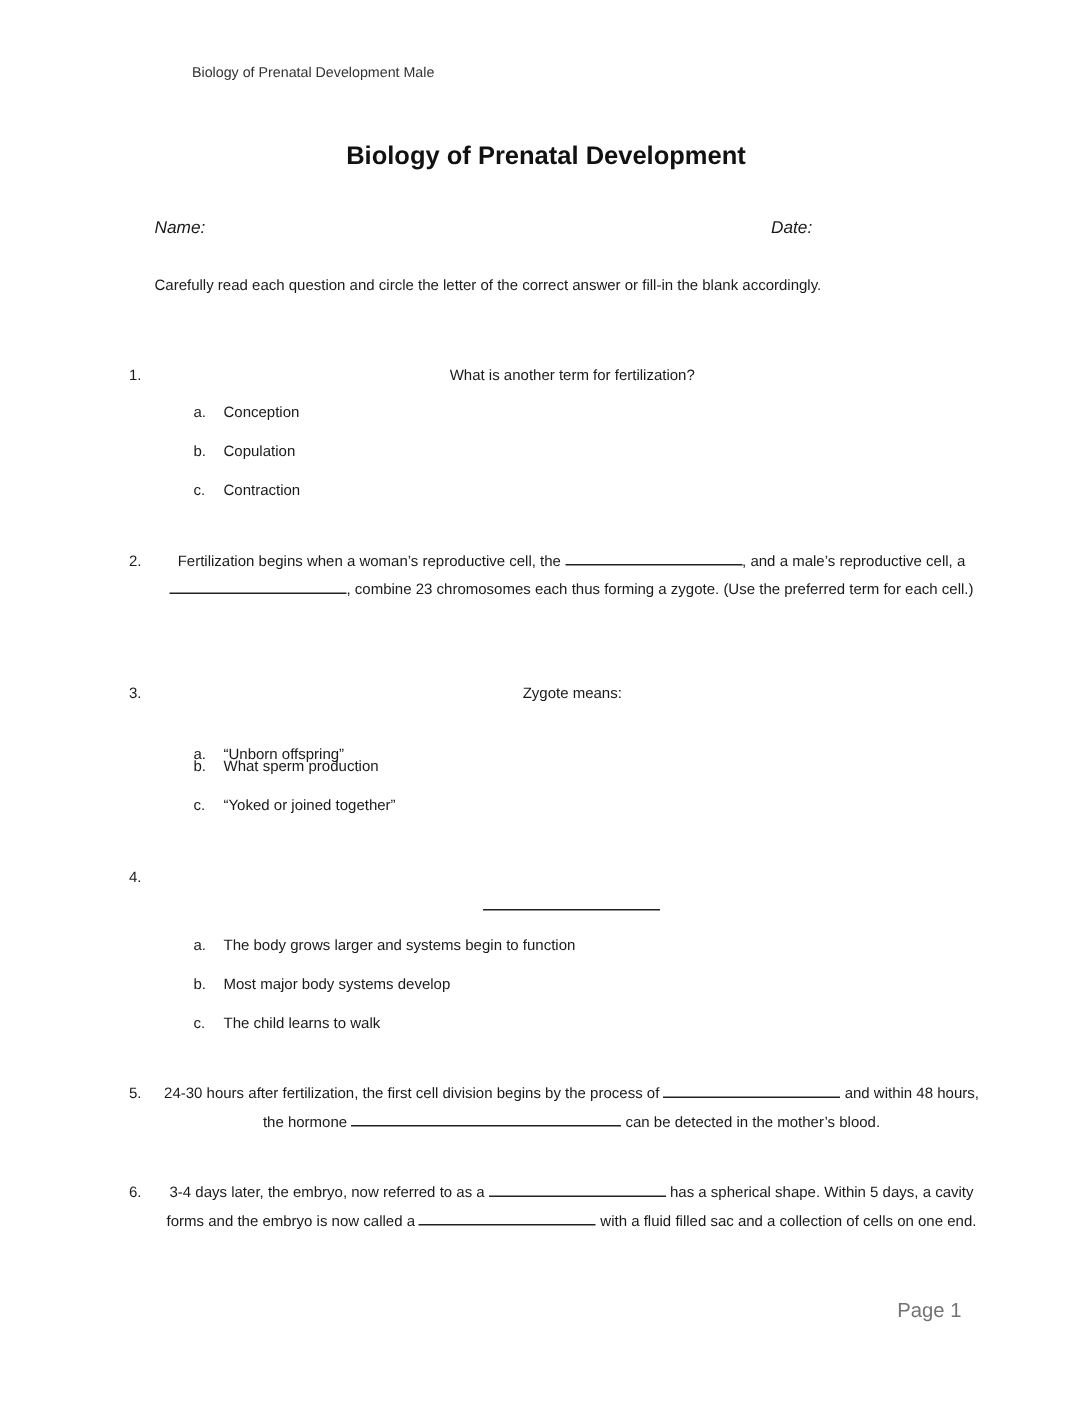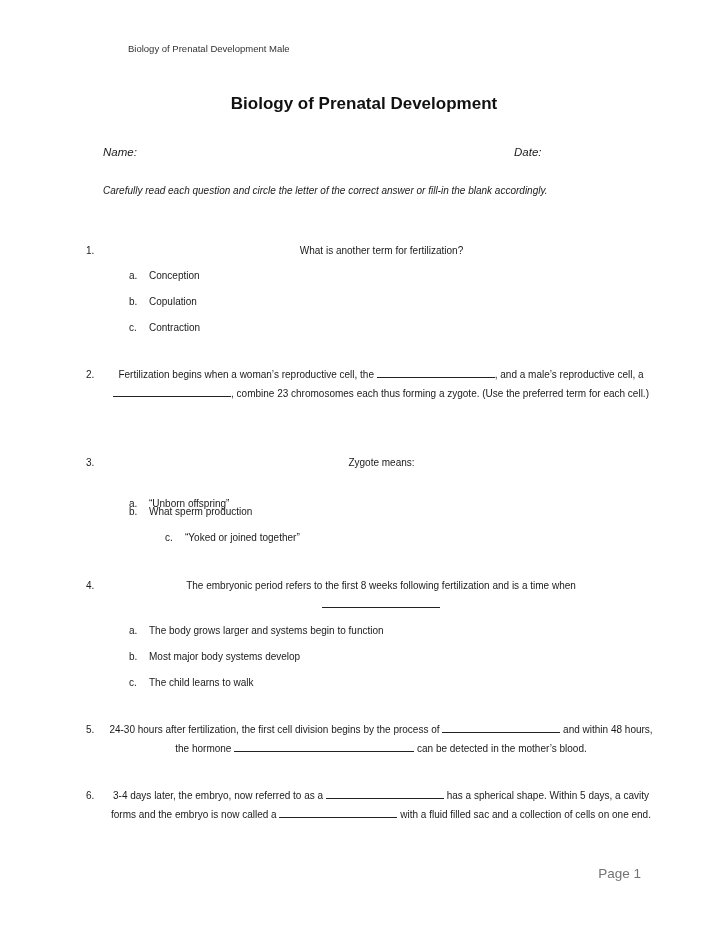--- a/index.html
+++ b/index.html
@@ -6,21 +6,21 @@
     body {
       width: 728px; height: 942px; position: relative; overflow: hidden;
       font-family: "Liberation Sans", "DejaVu Sans", sans-serif;
       color: #1a1a1a;
     }
     .abs { position: absolute; white-space: nowrap; }
     .header { left: 128px; top: 43px; font-size: 9.5px; color: #333; }
     .title { left: 0; width: 728px; text-align: center; top: 94px; font-size: 17px; font-weight: bold; color: #111; }
     .name { left: 103px; top: 146px; font-size: 11.5px; font-style: italic; }
     .date { left: 514px; top: 146px; font-size: 11.5px; font-style: italic; }
-    .instr { left: 103px; top: 185px; font-size: 10px; font-style: italic; }
+    .instr { left: 103px; top: 185px; font-size: 10px; }
     .q { position: absolute; left: 86px; width: 570px; font-size: 10px; line-height: 18.5px; }
     .q .num { position: absolute; left: 0; top: 0; }
     .q .text { margin-left: 21px; white-space: normal; text-align: center; }
     .opt { position: absolute; left: 129px; font-size: 10px; white-space: nowrap; }
     .opt .letter { display: inline-block; width: 20px; }
     .blank { display: inline-block; border-bottom: 1px solid #222; height: 10px; vertical-align: baseline; }
     .pagenum { right: 87px; top: 866px; font-size: 13.5px; color: #737373; }
   </style>
 </head>
 <body>
@@ -43,25 +43,25 @@
   <span class="num">2.</span>
   <div class="text" style="width:548px;"><span>Fertilization begins when a woman’s reproductive cell, the </span><span class="blank" style="width:118px;"></span><span>, and a male’s reproductive cell, a </span><span class="blank" style="width:118px;"></span><span>, combine 23 chromosomes each thus forming a zygote. (Use the preferred term for each cell.)</span></div>
 </div>
 
 <div class="q" style="top:454px;">
   <span class="num">3.</span>
   <div class="text">Zygote means:</div>
 </div>
 <div class="opt" style="top:480px;margin-top:18px;"><span class="letter">a.</span><span>“Unborn offspring”</span></div>
 <div class="opt" style="top:506px;"><span class="letter">b.</span><span>What sperm production</span></div>
-<div class="opt" style="top:532px;margin-left:36px;"><span class="letter">c.</span><span>“Yoked or joined together”</span></div>
+<div class="opt" style="top:532px;"><span class="letter">c.</span><span>“Yoked or joined together”</span></div>
 
 <div class="q" style="top:577px;">
   <span class="num">4.</span>
-  <div class="text" style="width:548px;"><span>The embryonic period refers to the first 8 weeks following fertilization and is a time when</span><br><span class="blank" style="width:118px;"></span></div>
+  <div class="text" style="width:548px;"><br><span class="blank" style="width:118px;"></span></div>
 </div>
 <div class="opt" style="top:625px;"><span class="letter">a.</span><span>The body grows larger and systems begin to function</span></div>
 <div class="opt" style="top:651px;"><span class="letter">b.</span><span>Most major body systems develop</span></div>
 <div class="opt" style="top:677px;"><span class="letter">c.</span><span>The child learns to walk</span></div>
 
 <div class="q" style="top:721px;">
   <span class="num">5.</span>
   <div class="text" style="width:548px;"><span>24-30 hours after fertilization, the first cell division begins by the process of </span><span class="blank" style="width:118px;"></span><span> and within 48 hours, the hormone </span><span class="blank" style="width:180px;"></span><span> can be detected in the mother’s blood.</span></div>
 </div>
 

